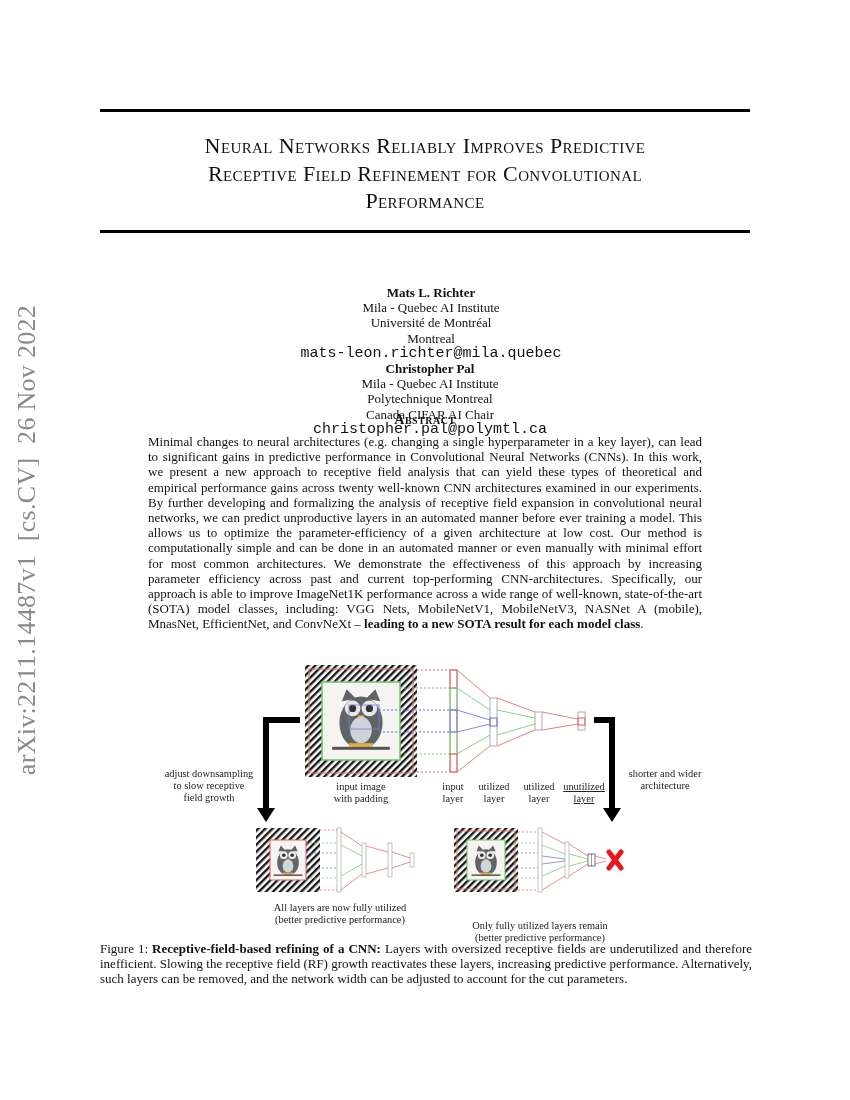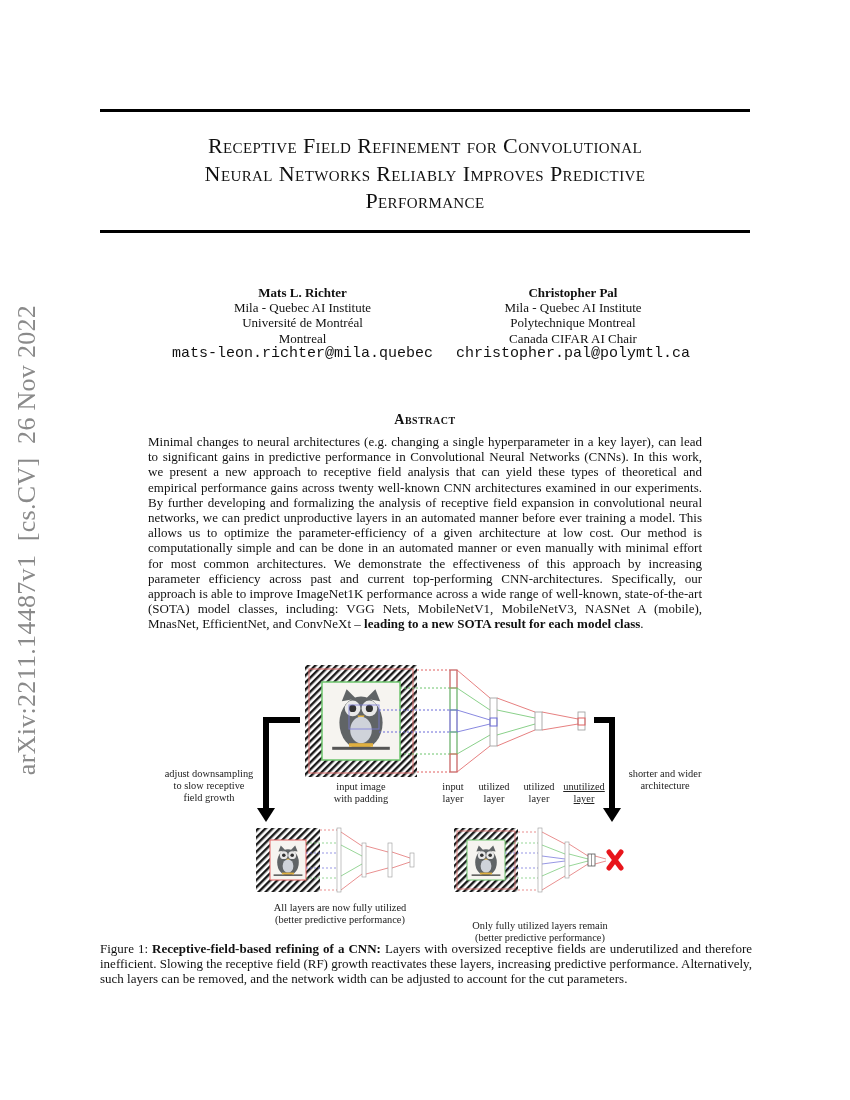--- a/index.html
+++ b/index.html
@@ -4,21 +4,21 @@
 <style>
   html, body { margin:0; padding:0; background:#ffffff; }
   body { width:850px; height:1100px; position:relative; overflow:hidden; font-family:"Liberation Serif", "DejaVu Serif", serif; color:#111; }
   .arxiv-stamp { position:absolute; left:6px; top:290px; width:42px; height:500px; }
   .arxiv-stamp span { position:absolute; left:50%; top:50%; transform:translate(-50%,-50%) rotate(-90deg); white-space:pre; font-size:26px; color:#8a8a8a; letter-spacing:0.3px; }
   .rule { position:absolute; left:100px; width:650px; background:#000; }
   .rule.top { top:109px; height:3px; }
   .rule.bottom { top:230px; height:3px; }
   .title { position:absolute; left:100px; width:650px; top:132px; text-align:center; font-size:22px; line-height:27.5px; font-variant:small-caps; letter-spacing:0.4px; }
   .title div { font-variant:small-caps; }
-  .authors { position:absolute; top:285px; left:170px; width:520px; display:flex; justify-content:space-between; }
+  .authors { position:absolute; top:285px; left:170px; width:520px; display:flex; justify-content:space-between;flex-direction:column; }
   .author { text-align:center; font-size:13px; line-height:15.2px; }
   .author .name { font-weight:bold; }
   .author .email { font-family:"Liberation Mono", "DejaVu Sans Mono", monospace; font-size:15px; }
   .author.a1 { margin-left:2px; }
   .abstract-title { position:absolute; top:412px; left:100px; width:650px; text-align:center; font-weight:bold; font-size:14px; font-variant:small-caps; letter-spacing:0.5px; }
   .abstract { position:absolute; top:434px; left:148px; width:554px; font-size:13px; line-height:15.2px; text-align:justify; }
   .abstract b { font-weight:bold; }
   .figure { position:absolute; left:100px; top:660px; width:650px; height:270px; }
   .fig-label { position:absolute; font-size:10.4px; line-height:12px; text-align:center; color:#222; }
   .caption { position:absolute; top:941px; left:100px; width:652px; font-size:13px; line-height:15.2px; text-align:justify; }
@@ -26,22 +26,22 @@
 </style>
 </head>
 <body>
 
 <div class="arxiv-stamp">
   <span>arXiv:2211.14487v1  [cs.CV]  26 Nov 2022</span>
 </div>
 
 <div class="rule top"></div>
 <div class="title">
+  <div>Neural Networks Reliably Improves Predictive</div>
   <div>Receptive Field Refinement for Convolutional</div>
-  <div>Neural Networks Reliably Improves Predictive</div>
   <div>Performance</div>
 </div>
 <div class="rule bottom"></div>
 
 <div class="authors">
   <div class="author a1">
     <div class="name">Mats L. Richter</div>
     <div>Mila - Quebec AI Institute</div>
     <div>Université de Montréal</div>
     <div>Montreal</div>

